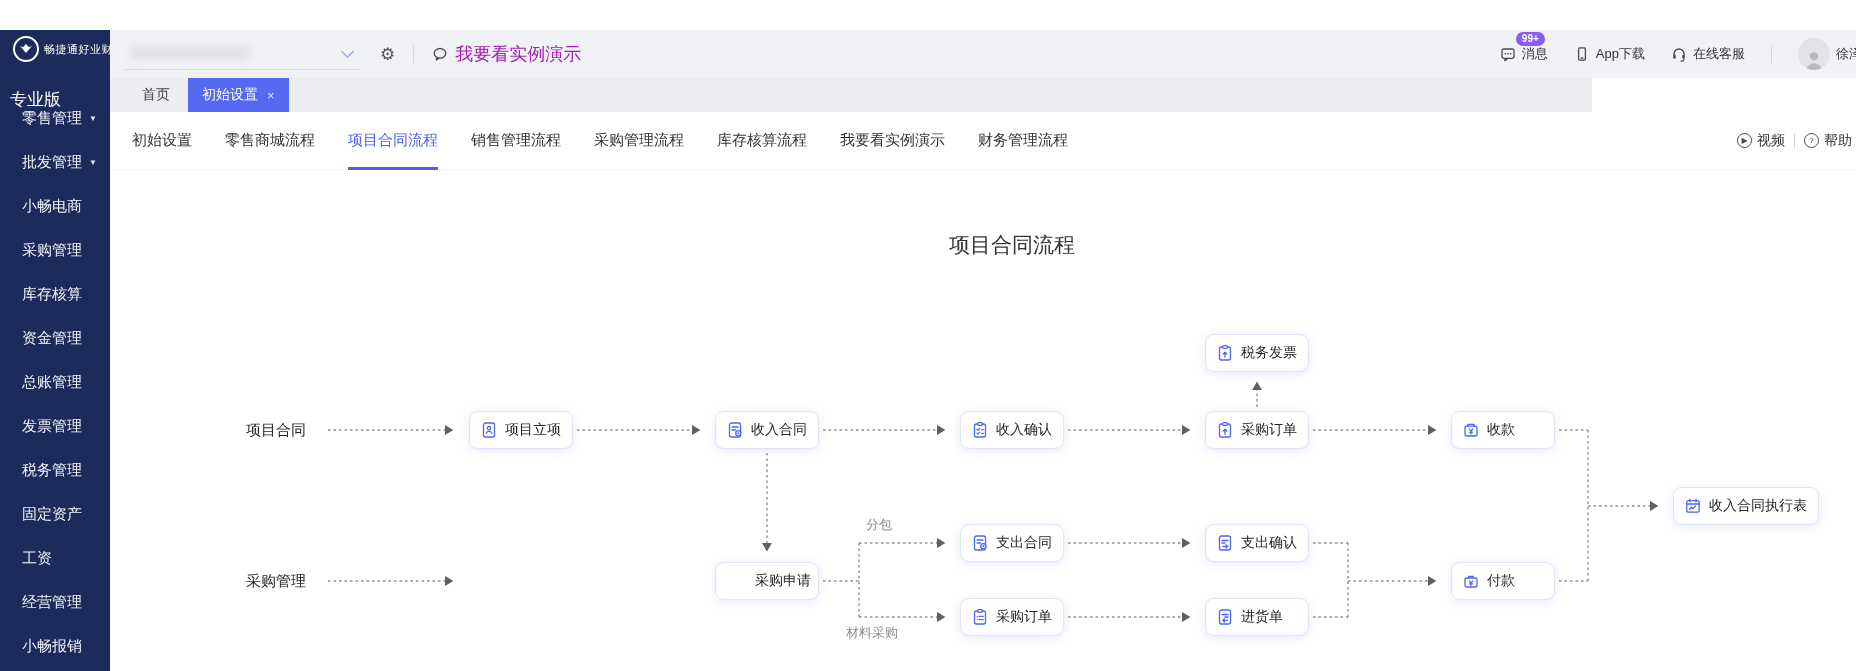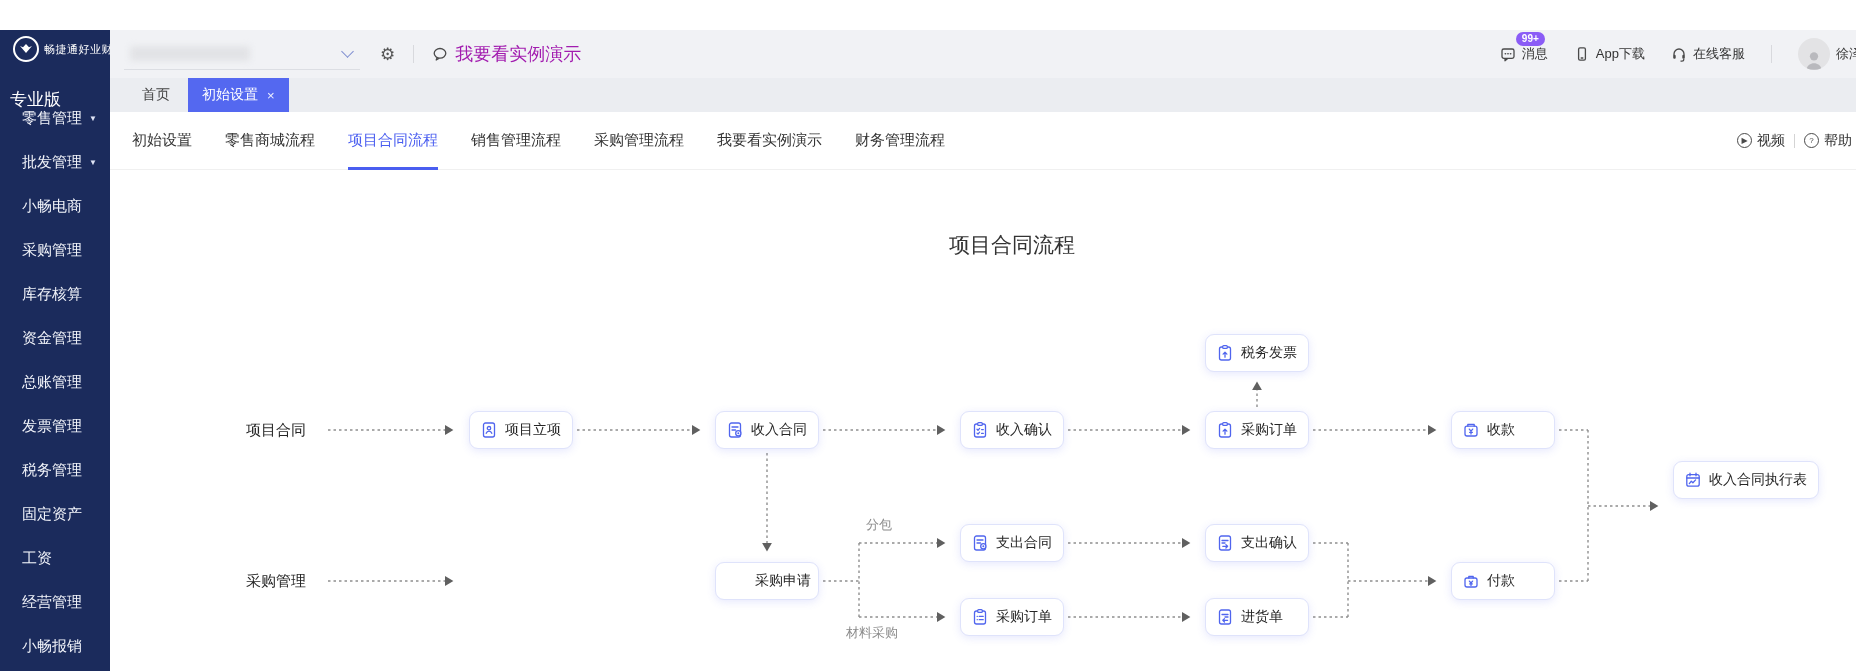--- a/index.html
+++ b/index.html
@@ -27,21 +27,21 @@
   .gear{margin-left:20px;font-size:17px;color:#555;line-height:1;cursor:pointer;}
   .vdiv{width:1px;height:18px;background:#d8d9dd;margin:0 18px;}
   .demo{display:flex;align-items:center;gap:7px;font-size:18px;color:#a21caf;cursor:pointer;}
   .hdr-right{margin-left:auto;display:flex;align-items:center;gap:26px;}
   .hdr-item{position:relative;display:flex;align-items:center;gap:6px;font-size:13px;color:#333;cursor:pointer;white-space:nowrap;}
   .badge{position:absolute;top:-13px;left:16px;background:#8b5cf6;color:#fff;font-size:10px;font-weight:bold;padding:1px 6px;border-radius:9px;line-height:12px;}
   .avatar{width:32px;height:32px;border-radius:50%;background:#e3e3e5;display:flex;align-items:flex-end;justify-content:center;overflow:hidden;}
   .uname{font-size:13px;color:#333;width:20px;overflow:hidden;white-space:nowrap;}
 
   
-  .wintabs{position:absolute;left:110px;top:78px;width:1746px;height:34px;background:#ebedf1;display:flex;align-items:stretch;}
+  .wintabs{position:absolute;left:110px;top:78px;width:1482px;height:34px;background:#ebedf1;display:flex;align-items:stretch;}
   .wtab{display:flex;align-items:center;padding:0 18px;font-size:14px;color:#444;cursor:pointer;}
   .wtab.active{background:#5468f0;color:#fff;padding:0 14px;}
   .wtab .close{margin-left:9px;font-size:13px;opacity:.9;}
 
   
   .main{position:absolute;left:110px;top:112px;width:1746px;height:559px;background:#fff;}
   .subbar{height:58px;display:flex;align-items:center;padding-left:22px;border-bottom:1px solid #f0f0f0;box-sizing:border-box;}
   .subtab{font-size:15px;color:#333;margin-right:33px;height:55px;line-height:55px;border-bottom:3px solid transparent;cursor:pointer;white-space:nowrap;}
   .subtab.active{color:#4a5ef0;border-bottom-color:#4a5ef0;}
   .subbar-right{margin-left:auto;display:flex;align-items:center;gap:9px;font-size:14px;color:#333;padding-right:4px;}
@@ -184,20 +184,21 @@
     </div>
   </div>
 
   <div class="main">
     <div class="subbar">
       <span class="subtab">初始设置</span>
       <span class="subtab">零售商城流程</span>
       <span class="subtab active">项目合同流程</span>
       <span class="subtab">销售管理流程</span>
       <span class="subtab">采购管理流程</span>
+      <span class="subtab">库存核算流程</span>
       <span class="subtab">我要看实例演示</span>
       <span class="subtab">财务管理流程</span>
       <div class="subbar-right">
         <span class="sb-item">
           <span class="circ">▶</span>
           <span>视频</span>
         </span>
         <span class="sdiv"></span>
         <span class="sb-item">
           <span class="circ">?</span>
@@ -361,21 +362,21 @@
   <div class="node" style="left:1451px;top:562px;">
     <svg width="18" height="18" viewBox="0 0 18 18">
         <g stroke="#5065ee" stroke-width="1.3" fill="none" stroke-linecap="round" stroke-linejoin="round">
           <rect x="3" y="6" width="12" height="9" rx="2"></rect>
           <path d="M6.8 6V4.4h4.4V6"></path>
           <path d="M9 11L7.4 9.1M9 11l1.6-1.9M9 11v2.4M7.7 11.9h2.6"></path>
         </g>
       </svg>
     <span>付款</span>
   </div>
-  <div class="node wide" style="left:1673px;top:461px;">
+  <div class="node wide" style="left:1673px;top:487px;">
     <svg width="18" height="18" viewBox="0 0 18 18">
         <g stroke="#5065ee" stroke-width="1.3" fill="none" stroke-linecap="round" stroke-linejoin="round">
           <rect x="2.8" y="3.6" width="12.4" height="11.6" rx="2"></rect>
           <path d="M6 2.2v2.6M12 2.2v2.6M2.8 7h12.4"></path>
           <path d="M5.3 12.6l2-2.3 1.6 1.5 2.7-2.9"></path>
         </g>
       </svg>
     <span>收入合同执行表</span>
   </div>
 </div>

